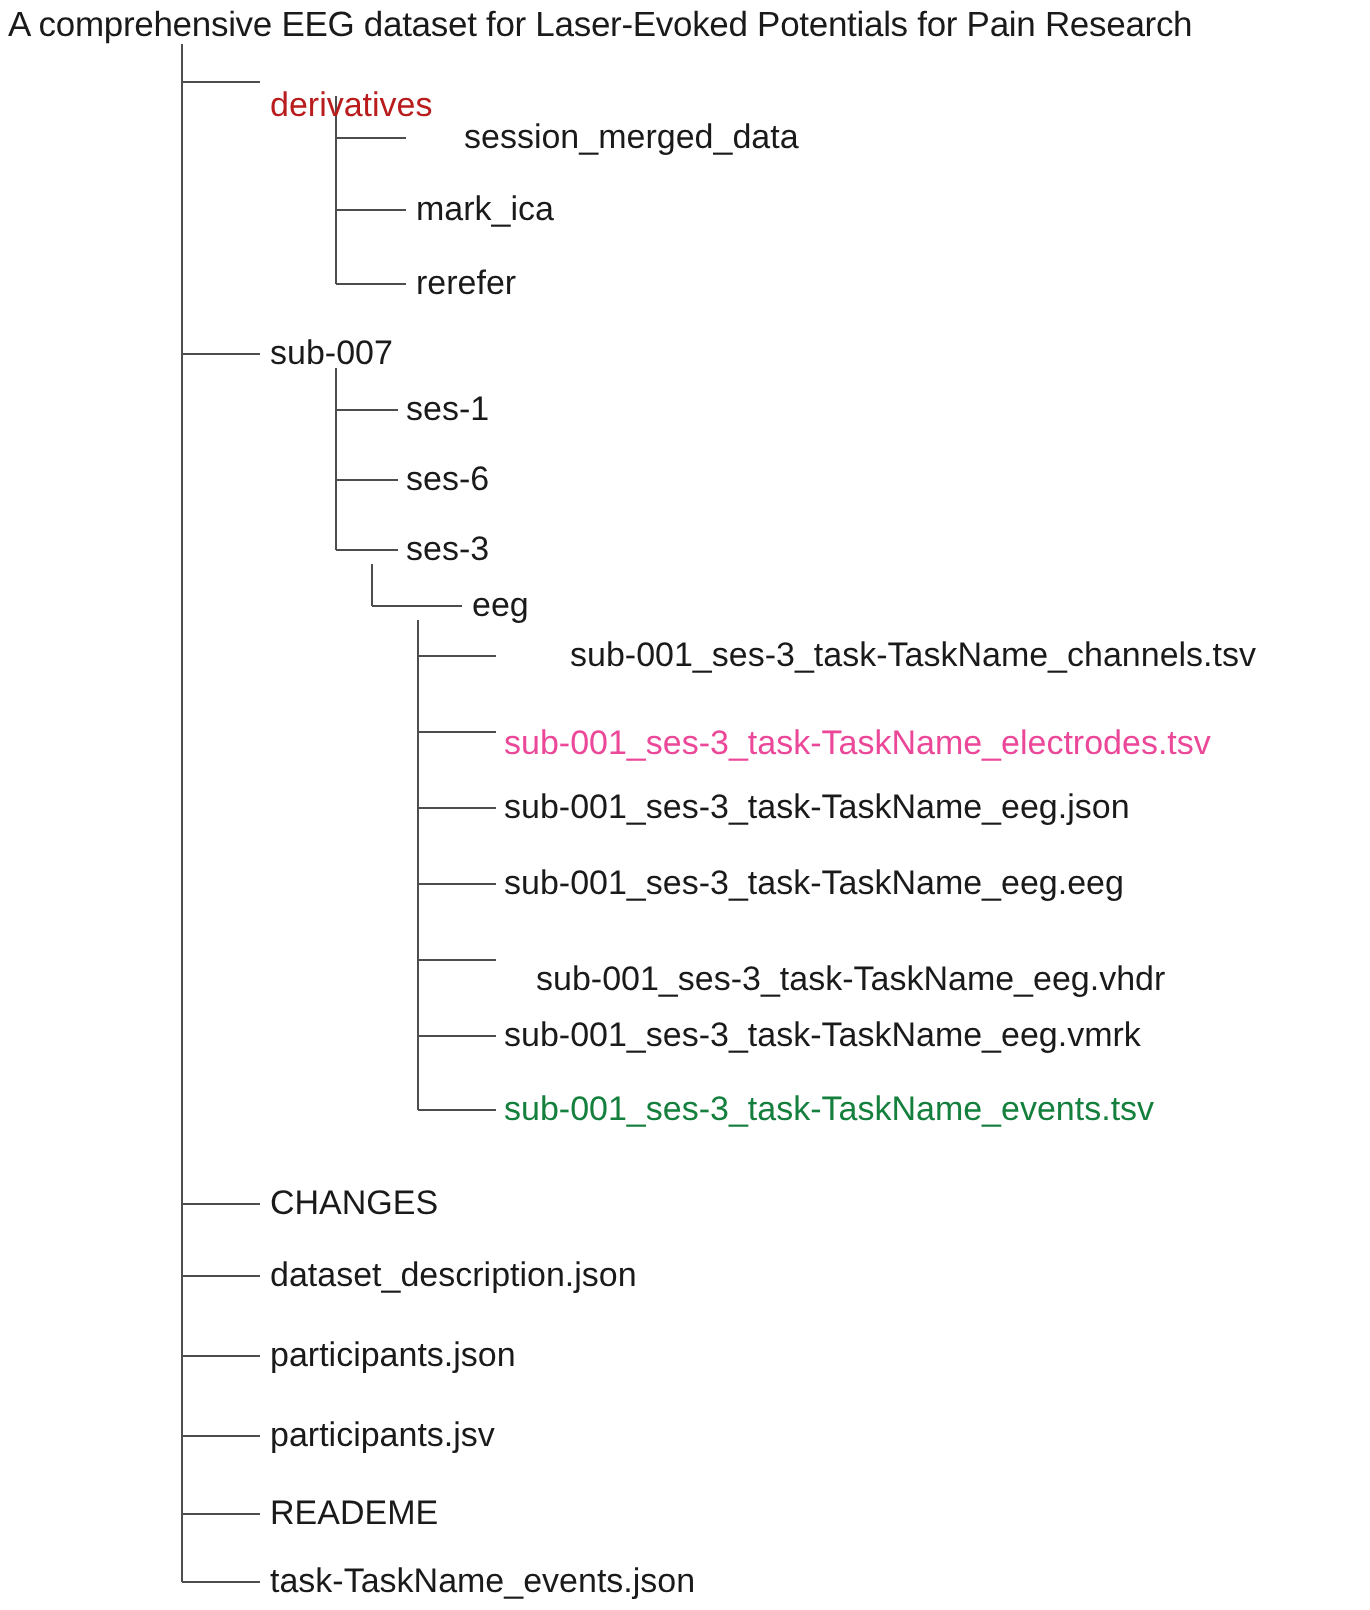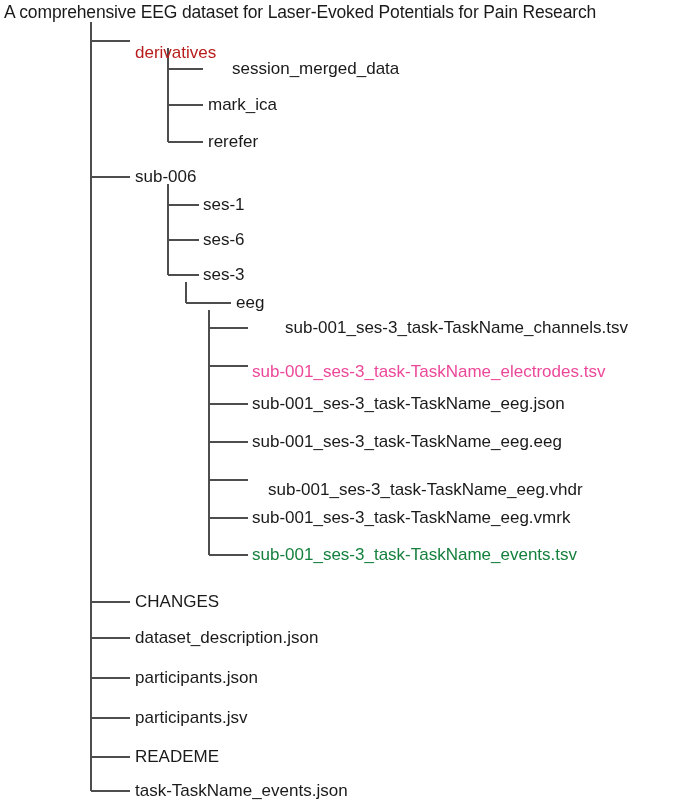--- a/index.html
+++ b/index.html
@@ -82,21 +82,21 @@
         <line x1="91" x2="130" y1="757" y2="757" stroke="#4d4d4d" stroke-width="1.2" shape-rendering="crispEdges"></line>
         <line x1="91" x2="130" y1="791" y2="791" stroke="#4d4d4d" stroke-width="1.2" shape-rendering="crispEdges"></line>
       </g>
   </svg>
 
   <div id="label-layer">
       <div class="node-label" style="left: 135px; top: 44px; color: #b91c1c;">derivatives</div>
       <div class="node-label" style="left: 208px; top: 60px; color: rgb(26, 26, 26); margin-left: 24px;">session_merged_data</div>
       <div class="node-label" style="left: 208px; top: 96px; color: rgb(26, 26, 26);">mark_ica</div>
       <div class="node-label" style="left: 208px; top: 133px; color: rgb(26, 26, 26);">rerefer</div>
-      <div class="node-label" style="left: 135px; top: 168px; color: rgb(26, 26, 26);">sub-006</div>
+      <div class="node-label" style="left: 135px; top: 168px; color: rgb(26, 26, 26);">sub-007</div>
       <div class="node-label" style="left: 203px; top: 196px; color: rgb(26, 26, 26); text-align: center;">ses-1</div>
       <div class="node-label" style="left: 203px; top: 231px; color: rgb(26, 26, 26);">ses-6</div>
       <div class="node-label" style="left: 203px; top: 266px; color: rgb(26, 26, 26);">ses-3</div>
       <div class="node-label" style="left: 236px; top: 294px; color: rgb(26, 26, 26);">eeg</div>
       <div class="node-label" style="left: 252px; top: 319px; color: rgb(26, 26, 26); margin-left: 33px;">sub-001_ses-3_task-TaskName_channels.tsv</div>
       <div class="node-label" style="left: 252px; top: 363px; color: #ec4899;">sub-001_ses-3_task-TaskName_electrodes.tsv</div>
       <div class="node-label" style="left: 252px; top: 395px; color: rgb(26, 26, 26);">sub-001_ses-3_task-TaskName_eeg.json</div>
       <div class="node-label" style="left: 252px; top: 433px; color: rgb(26, 26, 26);">sub-001_ses-3_task-TaskName_eeg.eeg</div>
       <div class="node-label" style="left: 252px; top: 481px; color: rgb(26, 26, 26); margin-left: 16px;">sub-001_ses-3_task-TaskName_eeg.vhdr</div>
       <div class="node-label" style="left: 252px; top: 509px; color: rgb(26, 26, 26);">sub-001_ses-3_task-TaskName_eeg.vmrk</div>

